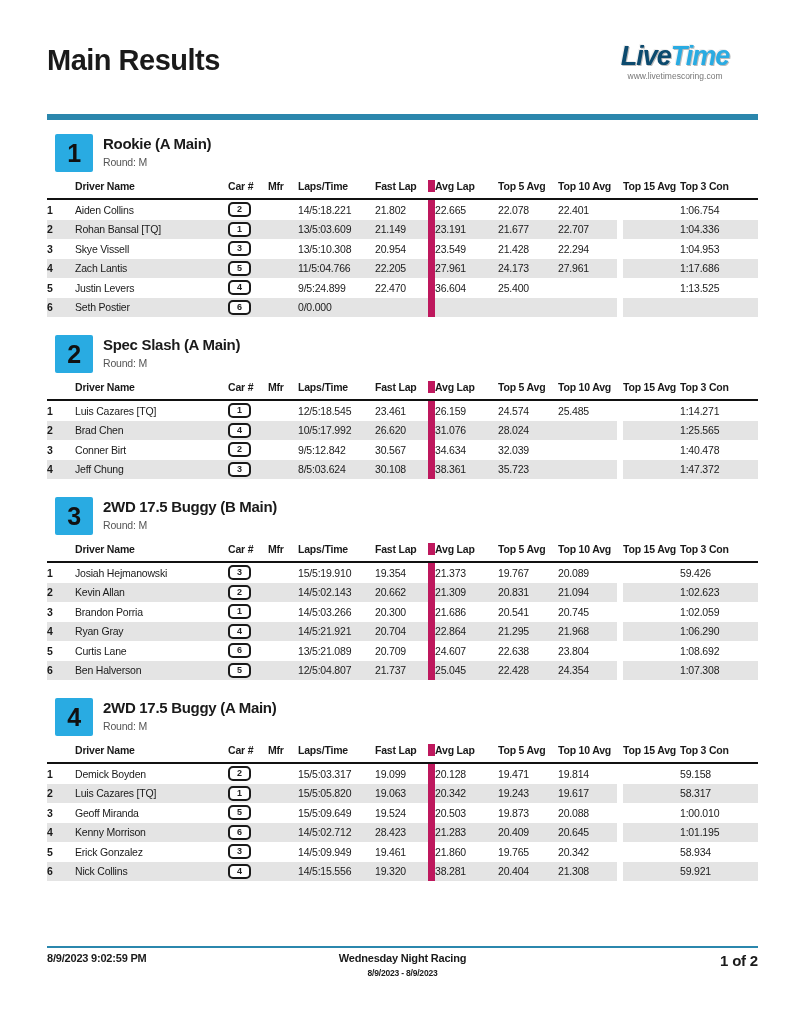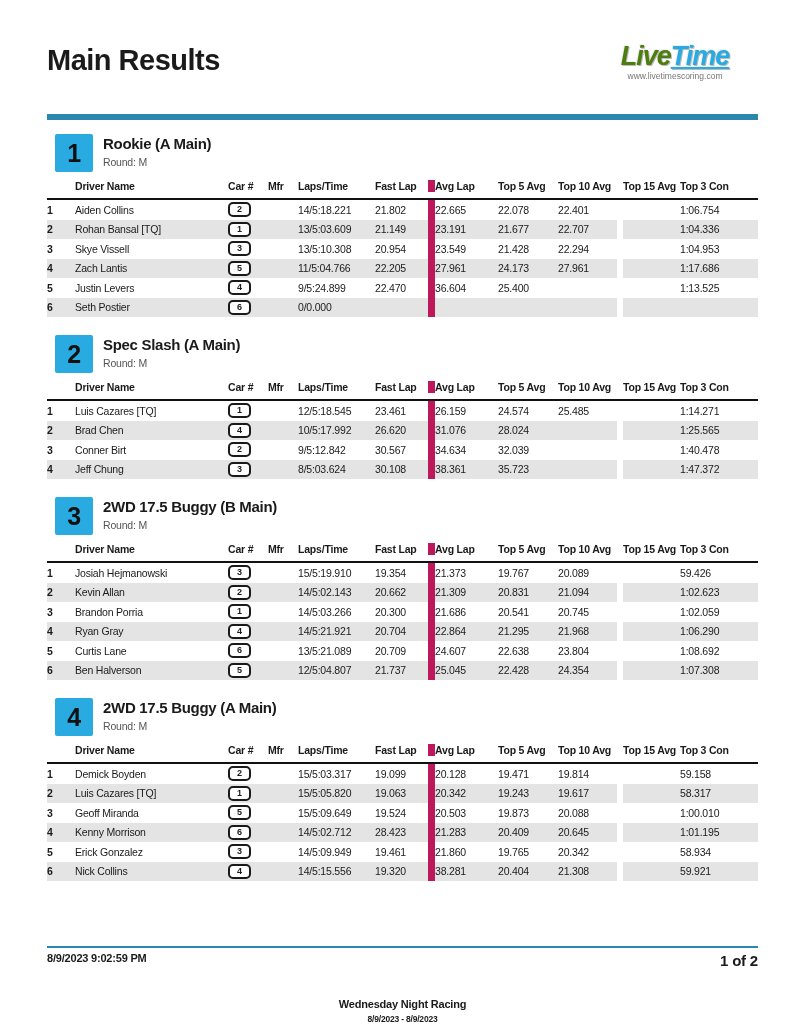--- a/index.html
+++ b/index.html
@@ -22,22 +22,22 @@
   .doc-title{
     font-size:29px;font-weight:800;letter-spacing:-0.5px;
     line-height:32px;
   }
   .logo-block{position:absolute;right:8px;top:-2px;width:150px;text-align:center;}
   .logo{
     font-size:27px;font-weight:800;font-style:italic;letter-spacing:-1px;
     line-height:28px;white-space:nowrap;
     text-shadow:1px 1px 0 #bbb,-1px -1px 0 #eee;
   }
-  .logo .lt1{color:#4d7c0f;}
-  .logo .lt2{color:#29abe2;text-decoration:underline;}
+  .logo .lt1{color:#0c4a6e;}
+  .logo .lt2{color:#29abe2;}
   .logo-site{font-size:8.5px;color:#777;letter-spacing:0;margin-top:1px;}
   .top-rule{height:6px;background:var(--accent);margin-top:16px;width:711px;}
 
   
   .section{margin-top:18px;}
   .section.first{margin-top:14px;}
   .sec-head{display:flex;align-items:flex-start;padding-left:8px;}
   .sec-badge{
     width:38px;height:38px;background:var(--badge);border-radius:2px;
     display:flex;align-items:center;justify-content:center;
@@ -68,21 +68,21 @@
     border:2px solid #1a1a1a;border-radius:5px;background:#fff;
     font-size:9px;font-weight:800;line-height:11px;padding:0 2px;
   }
 
   
   .doc-footer{position:absolute;left:47px;top:946px;width:711px;}
   .footer-rule{height:2px;background:var(--accent);}
   .footer-row{position:relative;margin-top:4px;height:34px;}
   .footer-left{position:absolute;left:0;top:0;font-size:11px;font-weight:800;}
   .footer-right{position:absolute;right:0;top:0;font-size:15px;font-weight:800;}
-  .footer-center{position:absolute;left:0;right:0;text-align:center;margin-top:46px;}
+  .footer-center{position:absolute;left:0;right:0;text-align:center;}
   .footer-event{font-size:11px;font-weight:800;}
   .footer-dates{font-size:8.5px;font-weight:800;margin-top:4px;}
 </style>
 </head>
 <body>
 
 <div class="page">
 
   <div class="doc-header">
     <div class="doc-title">Main Results</div>

